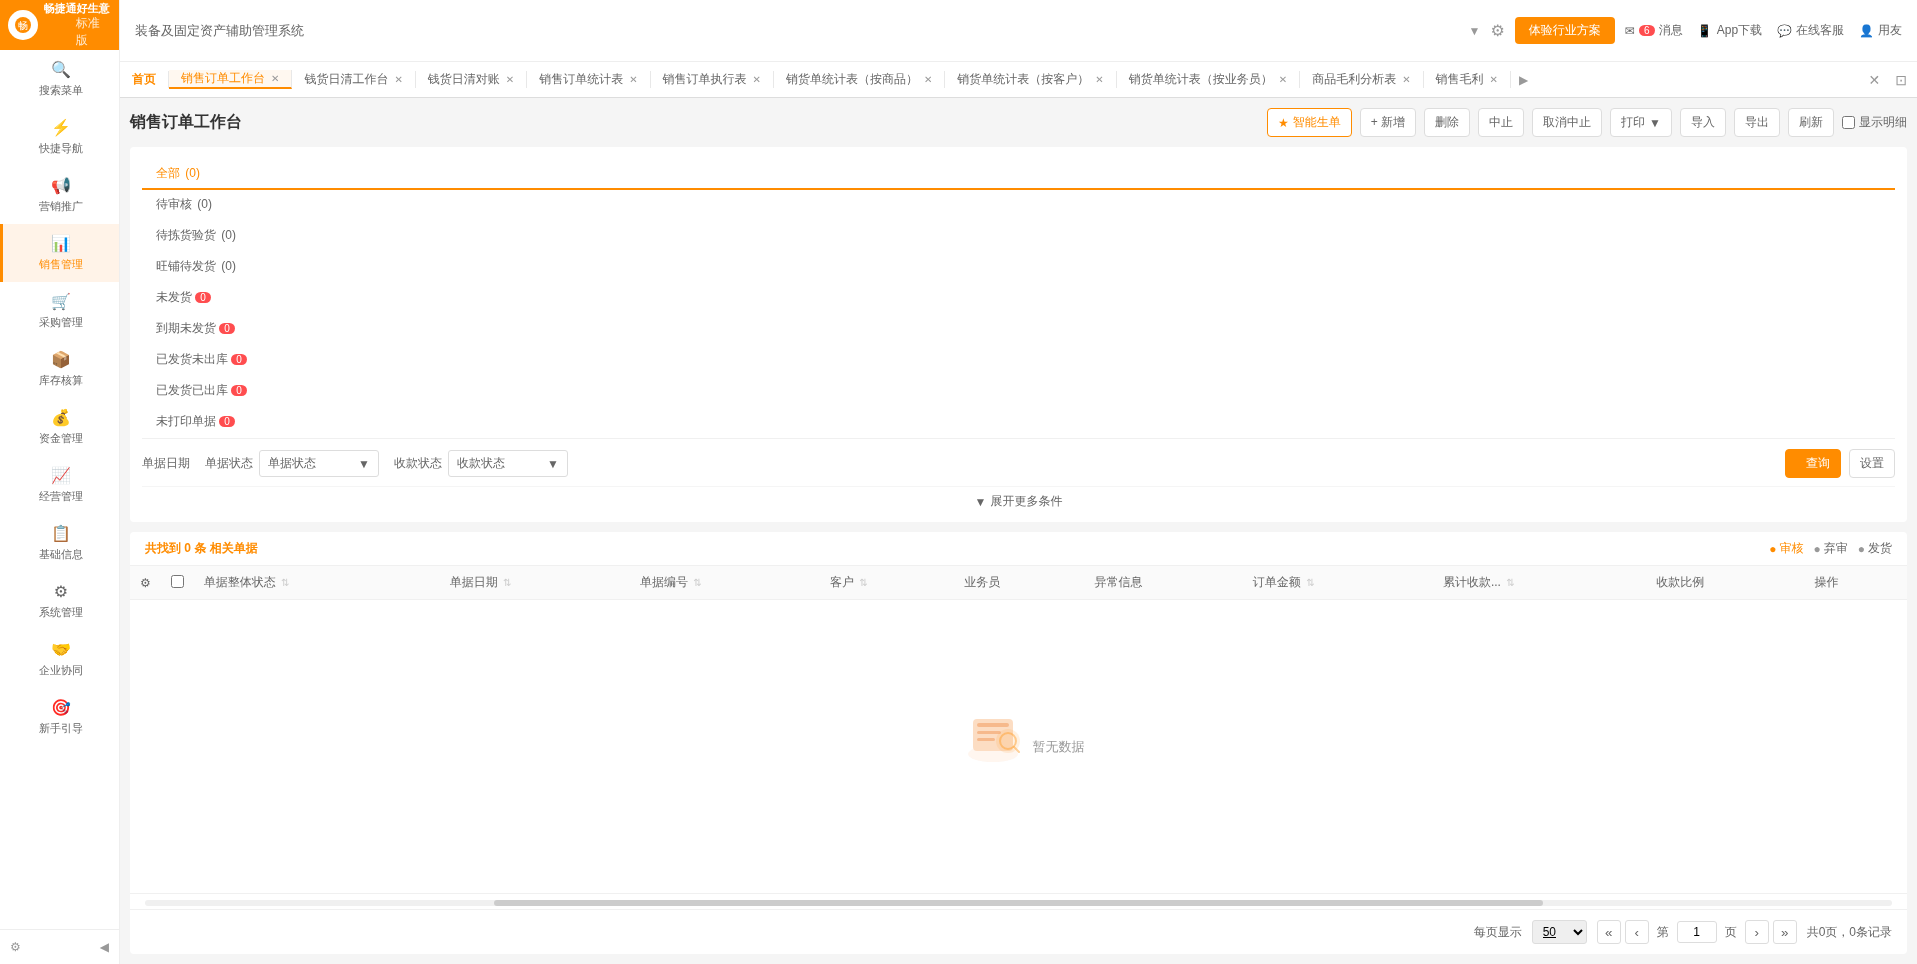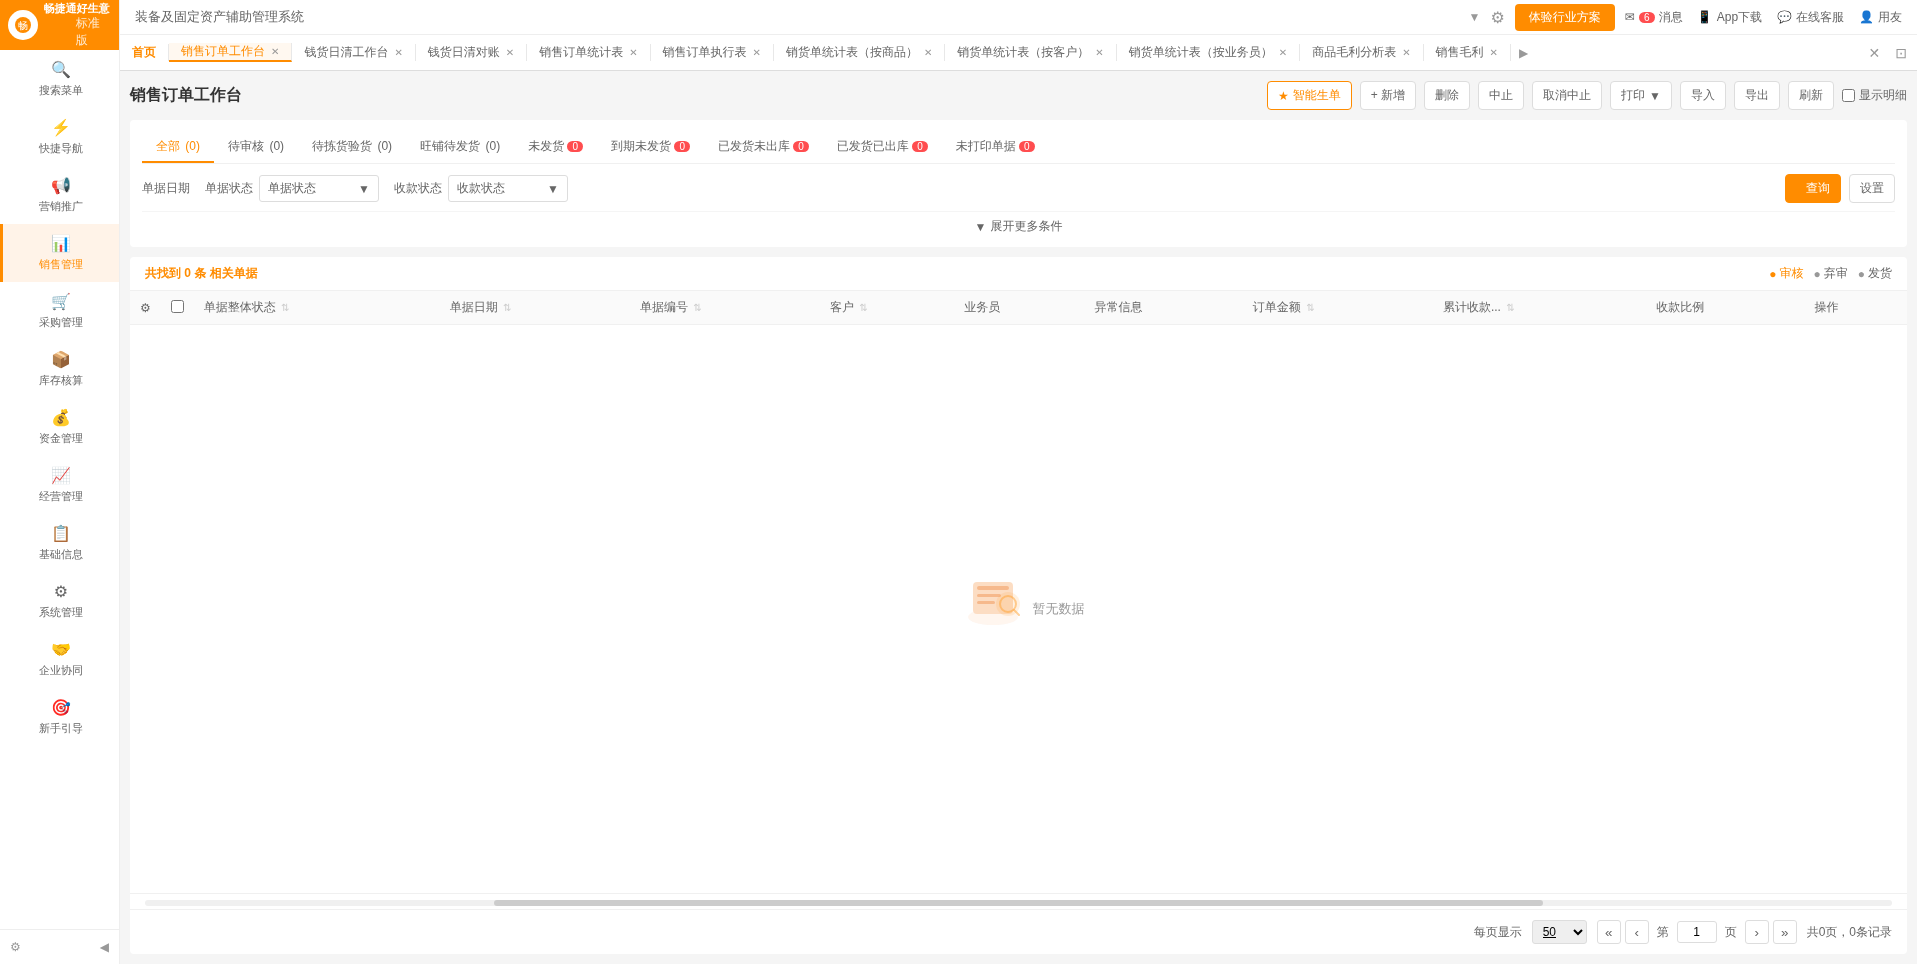--- a/index.html
+++ b/index.html
@@ -15,21 +15,21 @@
     .sidebar-nav { flex: 1; overflow-y: auto; }
     .sidebar-item { display: flex; flex-direction: column; align-items: center; padding: 10px 5px; cursor: pointer; border-left: 3px solid transparent; color: #666; gap: 4px; font-size: 11px; }
     .sidebar-item.active { background: #fff3e8; color: #ff8c00; border-left-color: #ff8c00; }
     .sidebar-item .icon { font-size: 16px; }
     .sidebar-bottom { padding: 10px; display: flex; justify-content: space-between; border-top: 1px solid #eee; }
 
     
     .main { flex: 1; display: flex; flex-direction: column; overflow: hidden; }
 
     
-    .topbar { height: 35px; background: #fff; border-bottom: 1px solid #eee; display: flex; align-items: center; padding: 0 15px; gap: 10px; }
+    .topbar { height: 62px; background: #fff; border-bottom: 1px solid #eee; display: flex; align-items: center; padding: 0 15px; gap: 10px; }
     .topbar-title { color: #666; font-size: 13px; flex: 1; }
     .topbar-settings { color: #999; cursor: pointer; font-size: 16px; }
     .topbar-btn { background: #ff8c00; color: #fff; border: none; padding: 5px 14px; border-radius: 4px; cursor: pointer; font-size: 12px; }
     .topbar-actions { display: flex; align-items: center; gap: 15px; margin-left: auto; }
     .topbar-action-item { display: flex; align-items: center; gap: 4px; cursor: pointer; color: #666; font-size: 12px; }
     .topbar-action-item .badge { background: #ff4d4f; color: #fff; border-radius: 10px; font-size: 10px; padding: 0 5px; min-width: 16px; text-align: center; }
 
     
     .tabbar { height: 36px; background: #fff; border-bottom: 1px solid #ddd; display: flex; align-items: center; overflow: hidden; }
     .tab { display: flex; align-items: center; padding: 0 12px; gap: 4px; cursor: pointer; white-space: nowrap; font-size: 12px; color: #666; border-right: 1px solid #e8e8e8; flex-shrink: 0; }
@@ -44,21 +44,21 @@
     .content { flex: 1; display: flex; flex-direction: column; overflow: hidden; background: #f5f5f5; padding: 10px; }
     .page-header { display: flex; align-items: center; justify-content: space-between; margin-bottom: 10px; }
     .page-title { font-size: 16px; font-weight: bold; color: #333; }
     .page-actions { display: flex; align-items: center; gap: 8px; }
     .btn { display: flex; align-items: center; gap: 4px; padding: 5px 10px; border: 1px solid #ddd; background: #fff; border-radius: 4px; cursor: pointer; font-size: 12px; color: #666; }
     .btn-primary { background: #ff8c00; color: #fff; border-color: #ff8c00; padding-left: 20px; }
     .btn-orange-outline { border-color: #ff8c00; color: #ff8c00; }
 
     
     .filter-area { background: #fff; border-radius: 4px; padding: 12px; margin-bottom: 10px; }
-    .filter-tabs { display: flex; gap: 0; margin-bottom: 10px; border-bottom: 1px solid #f0f0f0; }
+    .filter-tabs { display: flex; gap: 0; margin-bottom: 10px; border-bottom: 1px solid #f0f0f0; flex-direction: column; }
     .filter-tab { padding: 6px 14px; cursor: pointer; font-size: 12px; color: #666; border-bottom: 2px solid transparent; white-space: nowrap; }
     .filter-tab.active { color: #ff8c00; border-bottom-color: #ff8c00; }
     .filter-tab .num { margin-left: 2px; }
     .filter-tab .badge-red { background: #ff4d4f; color: #fff; border-radius: 10px; padding: 0 5px; font-size: 10px; }
     .filter-row { display: flex; align-items: center; gap: 15px; flex-wrap: wrap; }
     .filter-item { display: flex; align-items: center; gap: 6px; }
     .filter-label { color: #666; white-space: nowrap; font-size: 12px; }
     .filter-date-group { display: flex; gap: 4px; }
     .filter-date-btn { padding: 3px 8px; border: 1px solid #ddd; border-radius: 3px; cursor: pointer; font-size: 11px; color: #666; background: #fff; }
     .filter-date-btn.active { background: #ff8c00; color: #fff; border-color: #ff8c00; }

